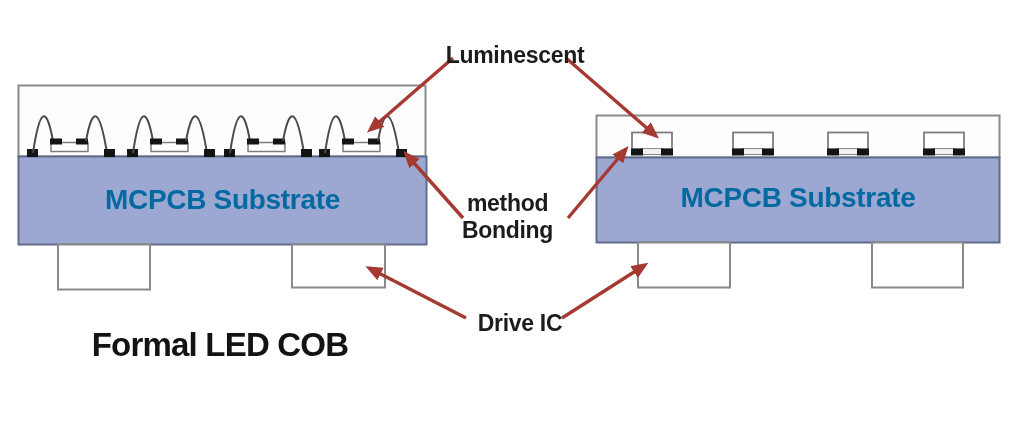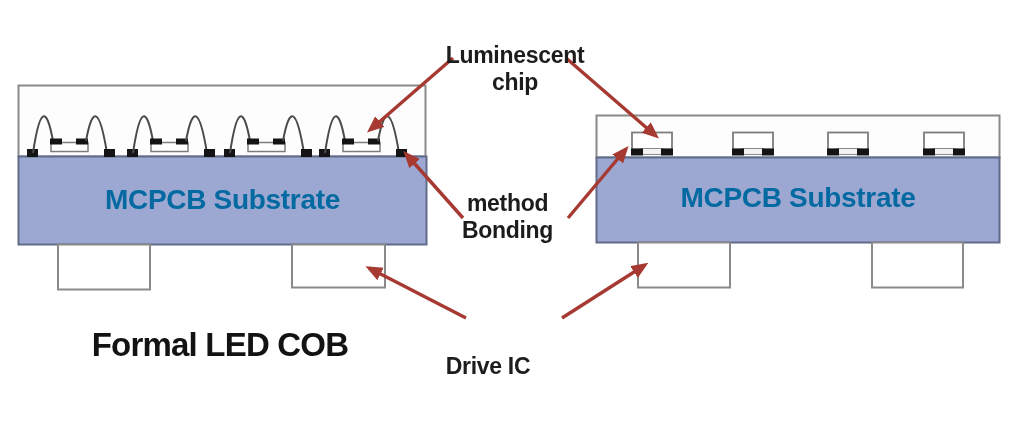--- a/index.html
+++ b/index.html
@@ -101,29 +101,28 @@
       <line x1="566" y1="58" x2="656" y2="136" marker-end="url(#arrowhead)"></line>
       <line x1="463" y1="218" x2="406" y2="154" marker-end="url(#arrowhead)"></line>
       <line x1="568" y1="218" x2="626" y2="149" marker-end="url(#arrowhead)"></line>
       <line x1="466" y1="318" x2="369" y2="268" marker-end="url(#arrowhead)"></line>
       <line x1="562" y1="318" x2="645" y2="265" marker-end="url(#arrowhead)"></line>
     </g>
   </svg>
 
   <div class="label" style="left:430px; top:42px; width:170px;">
     <div>Luminescent</div>
-    <div>chip</div>
   </div>
 
   <div class="label" style="left:425px; top:190px; width:165px;">
     <div>method</div>
     <div>Bonding</div>
   </div>
 
-  <div class="label" style="left:403px; top:310px; width:170px;margin-top:43px;">Drive IC</div>
+  <div class="label" style="left:435px; top:310px; width:170px;">Drive IC</div>
 
   <div class="substrate-label" style="left:18px; top:184px; width:409px;">MCPCB Substrate</div>
 
   <div class="substrate-label" style="left:596px; top:182px; width:404px;">MCPCB Substrate</div>
 
   <div class="caption" style="left:55px; top:326px; width:330px;">Formal LED COB</div>
 
 
 </div>
 

